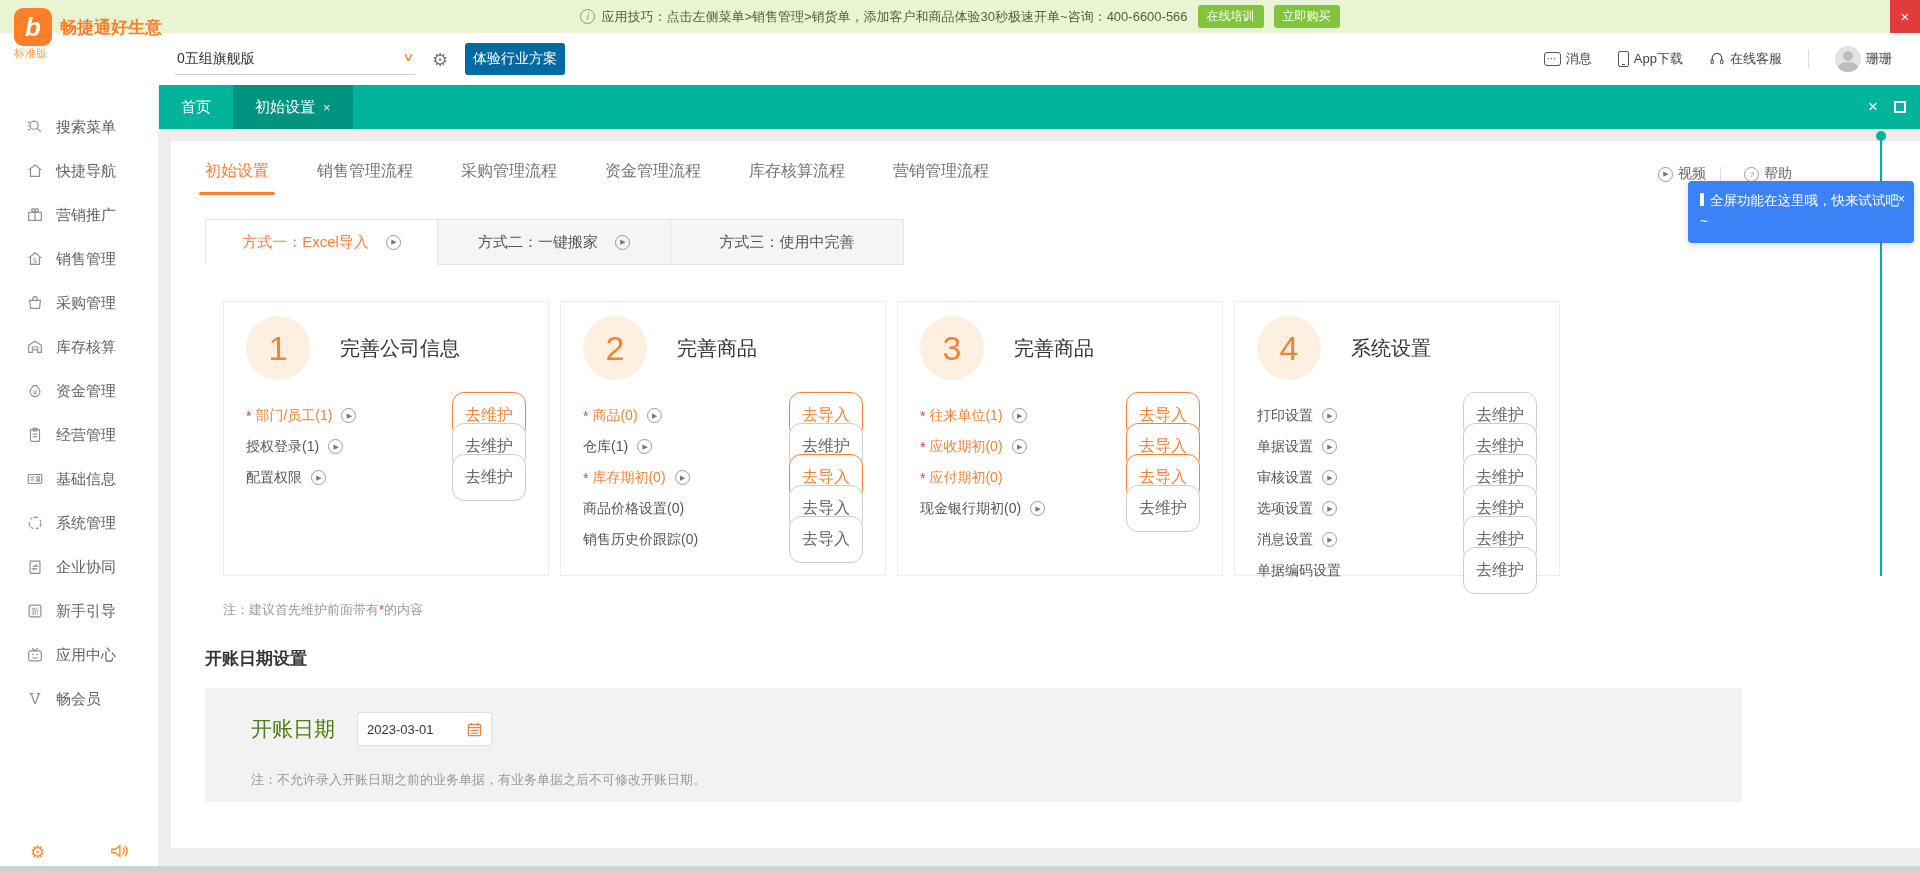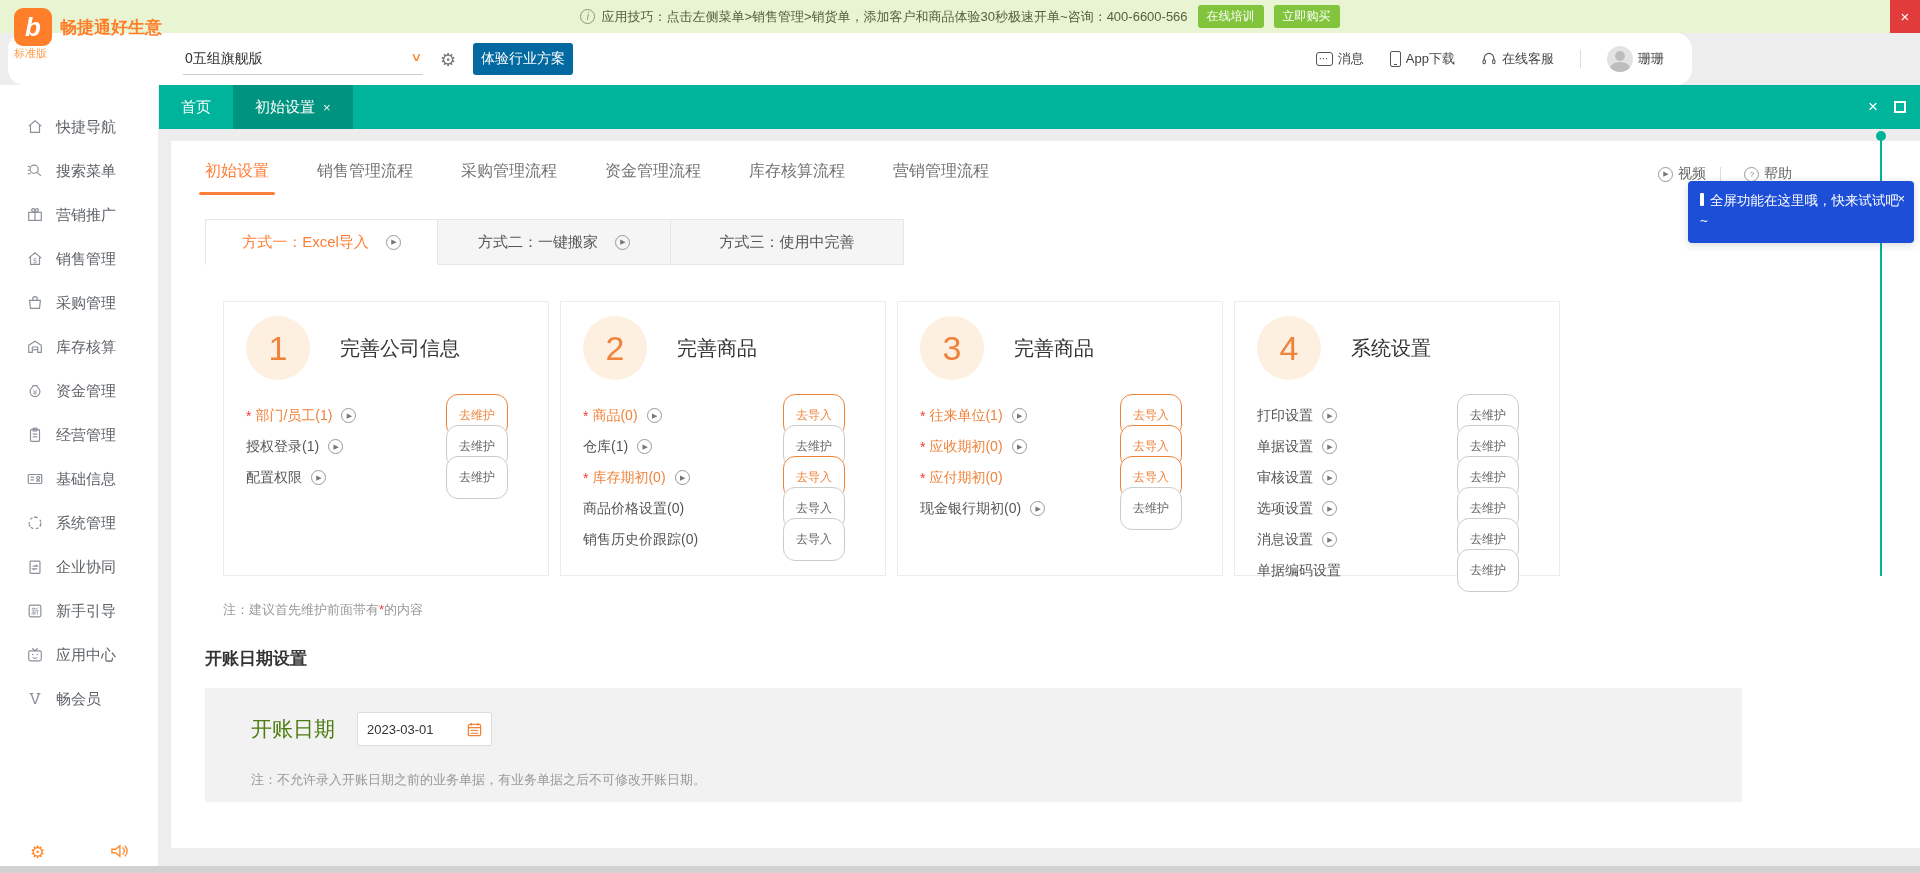--- a/index.html
+++ b/index.html
@@ -7,21 +7,21 @@
   body { font-family:"Liberation Sans","DejaVu Sans",sans-serif; font-size:14px; color:#333; background:#ededed; position:relative; }
 
   
   .notice-bar { position:absolute; left:0; top:0; width:1920px; height:33px; background:#e8f4d2; display:flex; align-items:center; justify-content:center; gap:10px; }
   .notice-text { color:#55613a; font-size:13px; display:flex; align-items:center; gap:6px; }
   .info-circle { display:inline-flex; width:15px; height:15px; border:1px solid #8a9a6b; border-radius:50%; align-items:center; justify-content:center; font-size:10px; font-style:italic; color:#8a9a6b; }
   .notice-btn { background:#82c43c; color:#fff; font-size:12px; padding:3px 9px; border-radius:3px; cursor:pointer;font-family:Liberation Mono, monospace; }
   .notice-close { position:absolute; right:0; top:0; width:30px; height:33px; background:#e23b3b; color:#fff; display:flex; align-items:center; justify-content:center; font-size:15px; cursor:pointer; }
 
   
-  .header { position:absolute; left:8px; top:33px; width:1684px; height:52px; background:#fff;border-radius:16px; }
+  .header { position:absolute; left:0; top:33px; width:1920px; height:52px; background:#fff; }
   .brand { position:absolute; left:12px; top:4px; width:150px; }
   .brand-logo { position:absolute; left:2px; top:4px; width:38px; height:38px; background:#ff7e2a; border-radius:9px; color:#fff; font-size:26px; font-weight:bold; display:flex; align-items:center; justify-content:center; font-style:italic; }
   .brand-name { position:absolute; left:48px; top:12px; color:#ff7e2a; font-size:17px; font-weight:bold; white-space:nowrap; }
   .brand-edition { position:absolute; left:2px; top:42px; color:#ff9d4d; font-size:11px; }
   .account-select { position:absolute; left:175px; top:14px; width:240px; border-bottom:1px solid #ccc; padding:3px 2px 6px 2px; font-size:14px; color:#333; display:flex; justify-content:space-between; cursor:pointer; }
   .account-caret { color:#ff8a2c; font-size:12px; transform:scaleX(1.4); }
   .header-gear { position:absolute; left:432px; top:16px; font-size:18px; color:#777; cursor:pointer; }
   .trial-btn { position:absolute; left:465px; top:10px; background:#0369a1; color:#fff; font-size:14px; padding:7px 8px; border-radius:3px; cursor:pointer; }
   .header-right { position:absolute; right:28px; top:0; height:52px; display:flex; align-items:center; gap:26px; color:#444; font-size:13px; }
   .hr-item { display:flex; align-items:center; gap:5px; cursor:pointer; }
@@ -57,40 +57,40 @@
 
   .page-tabs { display:flex; gap:48px; padding:20px 0 0 34px; font-size:16px; }
   .page-tab { color:#737373; cursor:pointer; padding-bottom:13px; position:relative; }
   .page-tab.active { color:#ff7e39; }
   .page-tab.active:after { content:""; position:absolute; left:-6px; right:-6px; bottom:0; height:3px; background:#ff7e39; border-radius:2px; }
 
   .help-links { position:absolute; right:128px; top:24px; display:flex; align-items:center; gap:14px; color:#666; font-size:14px;text-align:right; }
   .help-links .hl { display:flex; align-items:center; gap:5px; cursor:pointer; }
   .hl-sep { width:1px; height:14px; background:#ddd; }
 
-  .tooltip { position:absolute; right:6px; top:40px; width:226px; background:#1d4ed8; color:#fff; border-radius:4px; padding:10px 12px 12px 12px; font-size:13.5px; line-height:20px; z-index:30; box-shadow:0 2px 8px rgba(0,0,0,.15); }
+  .tooltip { position:absolute; right:6px; top:40px; width:226px; background:#3b82f6; color:#fff; border-radius:4px; padding:10px 12px 12px 12px; font-size:13.5px; line-height:20px; z-index:30; box-shadow:0 2px 8px rgba(0,0,0,.15); }
   .tooltip-bar { display:inline-block; width:4px; height:13px; background:#fff; margin-right:6px; border-radius:1px; vertical-align:-1px; }
   .tooltip-close { position:absolute; right:9px; top:8px; font-size:13px; cursor:pointer; }
 
   .method-tabs { display:flex; margin:24px 0 0 34px; }
   .method-tab { width:233px; height:46px; display:flex; align-items:center; justify-content:center; gap:8px; background:#f5f5f5; border:1px solid #e6e6e6; font-size:15px; color:#555; cursor:pointer; }
   .method-tab + .method-tab { border-left:none; }
   .method-tab.active { background:#fff; border-bottom:1px solid #fff; color:#ff7e39; }
 
   .steps { display:flex; gap:11px; margin:36px 0 0 52px; }
   .step-card { width:326px; height:275px; border:1px solid #ececec; background:#fff; padding:14px 22px 0 22px; position:relative; }
   .step-head { display:flex; align-items:center; }
   .step-circle { width:64px; height:64px; border-radius:50%; background:#fdf0e1; color:#f0833a; font-size:34px; display:flex; align-items:center; justify-content:center; }
   .step-title { margin-left:30px; font-size:20px; color:#333; }
   .step-items { margin-top:20px; }
   .step-item { height:31px; display:flex; align-items:center; font-size:14px; color:#555; }
   .step-item .req-star { color:#f03b3b; margin-right:4px; }
   .step-item.required .item-label { color:#f0833a; }
   .play-icon { display:inline-flex; width:15px; height:15px; border:1px solid #999; border-radius:50%; align-items:center; justify-content:center; margin-left:9px; color:#777; font-size:7px; padding-left:1px; cursor:pointer; }
-  .pill-btn { position:absolute; right:40px; border-radius:12px; font-size:12px; padding:12px 12px; cursor:pointer; background:#fff; white-space:nowrap; }
+  .pill-btn { position:absolute; right:22px; border-radius:12px; font-size:16px; padding:12px 12px; cursor:pointer; background:#fff; white-space:nowrap; }
   .pill-gray { border:1px solid #ccc; color:#666; }
   .pill-orange { border:1px solid #f0833a; color:#f0833a; }
 
   .steps-note { margin:25px 0 0 52px; font-size:13px; color:#999; }
   .steps-note .red { color:#f03b3b; }
 
   .open-title { margin:28px 0 3px 34px; font-size:17px; font-weight:bold; color:#333; }
   .open-panel { margin:18px 0 0 34px; width:1537px; height:114px; background:#f2f2f2; position:relative; }
   .open-label { position:absolute; left:46px; top:27px; font-size:21px; color:#4d7c0f; }
   .date-input { position:absolute; left:152px; top:24px; width:135px; height:34px; background:#fff; border:1px solid #ddd; border-radius:2px; display:flex; align-items:center; justify-content:space-between; padding:0 9px; font-size:13px; color:#333; cursor:pointer; }
@@ -151,33 +151,33 @@
 <div class="brand">
   <span class="brand-logo">b</span>
   <span class="brand-name">畅捷通好生意</span>
   <span class="brand-edition">标准版</span>
 </div>
 
 <aside class="sidebar">
   <div class="side-items" id="side-items">
       <div class="side-item">
         <svg width="18" height="18" viewBox="0 0 20 20">
-          <path d="M3 9 L10 3 L17 9 M5 8 V16 H15 V8" fill="none" stroke="#8a8f99" stroke-width="1.3"></path>
-        </svg>
-        <span>快捷导航</span>
-      </div>
-      <div class="side-item">
-        <svg width="18" height="18" viewBox="0 0 20 20">
           <circle cx="9" cy="8" r="4.5" fill="none" stroke="#8a8f99" stroke-width="1.3"></circle>
           <line x1="12.5" y1="11.5" x2="16.5" y2="15.5" fill="none" stroke="#8a8f99" stroke-width="1.3"></line>
           <line x1="2" y1="5" x2="4.5" y2="5" fill="none" stroke="#8a8f99" stroke-width="1.3"></line>
           <line x1="2" y1="9" x2="4" y2="9" fill="none" stroke="#8a8f99" stroke-width="1.3"></line>
           <line x1="2" y1="13" x2="5" y2="13" fill="none" stroke="#8a8f99" stroke-width="1.3"></line>
         </svg>
         <span>搜索菜单</span>
+      </div>
+      <div class="side-item">
+        <svg width="18" height="18" viewBox="0 0 20 20">
+          <path d="M3 9 L10 3 L17 9 M5 8 V16 H15 V8" fill="none" stroke="#8a8f99" stroke-width="1.3"></path>
+        </svg>
+        <span>快捷导航</span>
       </div>
       <div class="side-item">
         <svg width="18" height="18" viewBox="0 0 20 20">
           <rect x="3" y="7" width="14" height="9" fill="none" stroke="#8a8f99" stroke-width="1.3"></rect>
           <line x1="10" y1="7" x2="10" y2="16" fill="none" stroke="#8a8f99" stroke-width="1.3"></line>
           <path d="M10 7 C6 7 5 3 8 3 C10 3 10 7 10 7 C10 7 10 3 12 3 C15 3 14 7 10 7" fill="none" stroke="#8a8f99" stroke-width="1.3"></path>
         </svg>
         <span>营销推广</span>
       </div>
       <div class="side-item">

